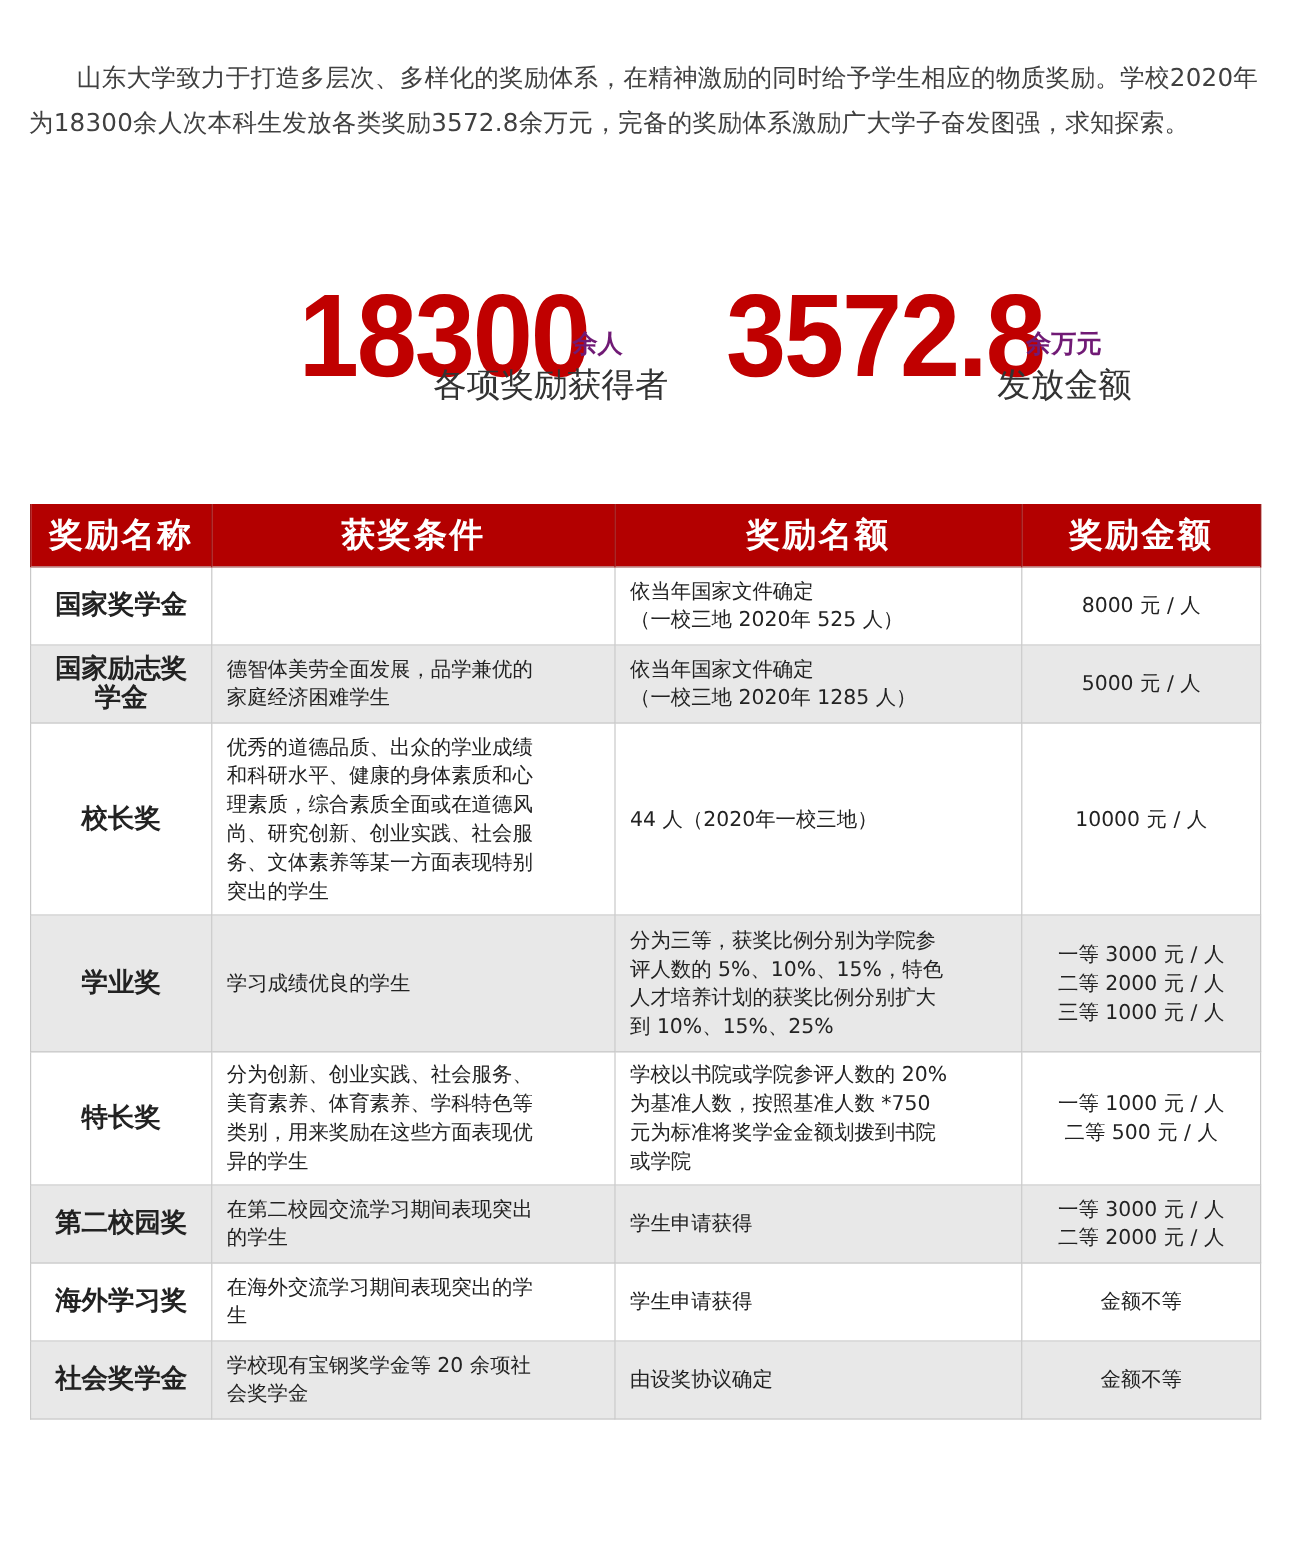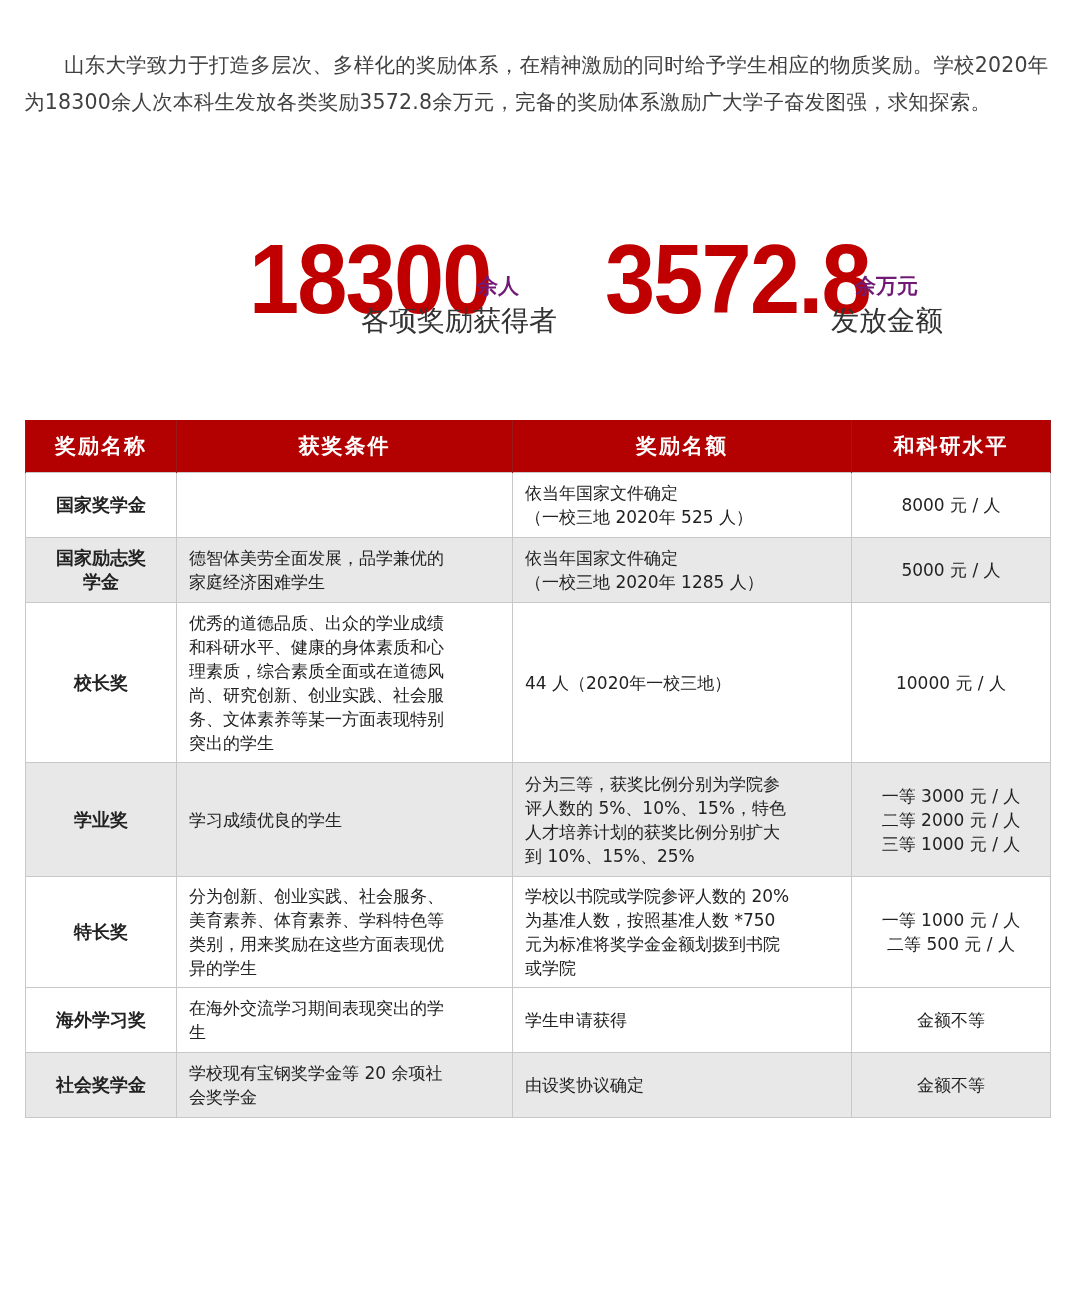--- a/index.html
+++ b/index.html
@@ -34,29 +34,29 @@
   #stat2 .num { left: 0; top: 6px; }
   #stat2 .unit { left: 250px; top: 48px; }
   #stat2 .desc { left: 226px; top: 78px; }
 
   table.awards {
     position: absolute; left: 25px; top: 420px; width: 1025px;
     border-collapse: collapse; table-layout: fixed;
     font-size: 17px; color: #222;
   }
   table.awards th {
-    background: #b30000; color: #ffffff; font-weight: bold; font-size: 21px;
+    background: #b30000; color: #ffffff; font-weight: bold; font-size: 28px;
     height: 52px; border-left: 1px solid #9a1a1a; border-right: 1px solid #9a1a1a;
     letter-spacing: 2px; padding: 0;
   }
   table.awards td {
     border: 1px solid #c8c8c8; padding: 4px 12px; line-height: 24px; vertical-align: middle;
   }
   table.awards tr.alt td { background: #e8e8e8; }
-  td.name { text-align: center; font-weight: bold; font-size: 18px; padding: 4px 6px; }
+  td.name { text-align: center; font-weight: bold; font-size: 22px; padding: 4px 6px; }
   td.cond { padding-left: 28px; padding-right: 14px; }
   td.quota { padding-left: 28px; padding-right: 14px; }
   td.amount { text-align: center; }
   .line { display: block; }
 </style>
 </head>
 <body>
 
 <p class="intro">山东大学致力于打造多层次、多样化的奖励体系，在精神激励的同时给予学生相应的物质奖励。学校2020年为18300余人次本科生发放各类奖励3572.8余万元，完备的奖励体系激励广大学子奋发图强，求知探索。</p>
 
@@ -77,21 +77,21 @@
     <col style="width:151px">
       <col style="width:336px">
       <col style="width:339px">
       <col style="width:199px">
   </colgroup>
   <thead>
     <tr>
       <th>奖励名称</th>
       <th>获奖条件</th>
       <th>奖励名额</th>
-      <th>和科研水平</th>
+      <th>奖励金额</th>
     </tr>
   </thead>
   <tbody id="tbody">
       <tr style="height: 65px;">
         <td class="name">
           <span class="line">国家奖学金</span>
         </td>
         <td class="cond"></td>
         <td class="quota">
           <span class="line">依当年国家文件确定</span>
@@ -170,20 +170,36 @@
           <span class="line">学校以书院或学院参评人数的 20%</span>
           <span class="line">为基准人数，按照基准人数 *750</span>
           <span class="line">元为标准将奖学金金额划拨到书院</span>
           <span class="line">或学院</span>
         </td>
         <td class="amount">
           <span class="line">一等 1000 元 / 人</span>
           <span class="line">二等 500 元 / 人</span>
         </td>
       </tr>
+      <tr class="alt" style="height: 65px;">
+        <td class="name">
+          <span class="line">第二校园奖</span>
+        </td>
+        <td class="cond">
+          <span class="line">在第二校园交流学习期间表现突出</span>
+          <span class="line">的学生</span>
+        </td>
+        <td class="quota">
+          <span class="line">学生申请获得</span>
+        </td>
+        <td class="amount">
+          <span class="line">一等 3000 元 / 人</span>
+          <span class="line">二等 2000 元 / 人</span>
+        </td>
+      </tr>
       <tr style="height: 65px;">
         <td class="name">
           <span class="line">海外学习奖</span>
         </td>
         <td class="cond">
           <span class="line">在海外交流学习期间表现突出的学</span>
           <span class="line">生</span>
         </td>
         <td class="quota">
           <span class="line">学生申请获得</span>

